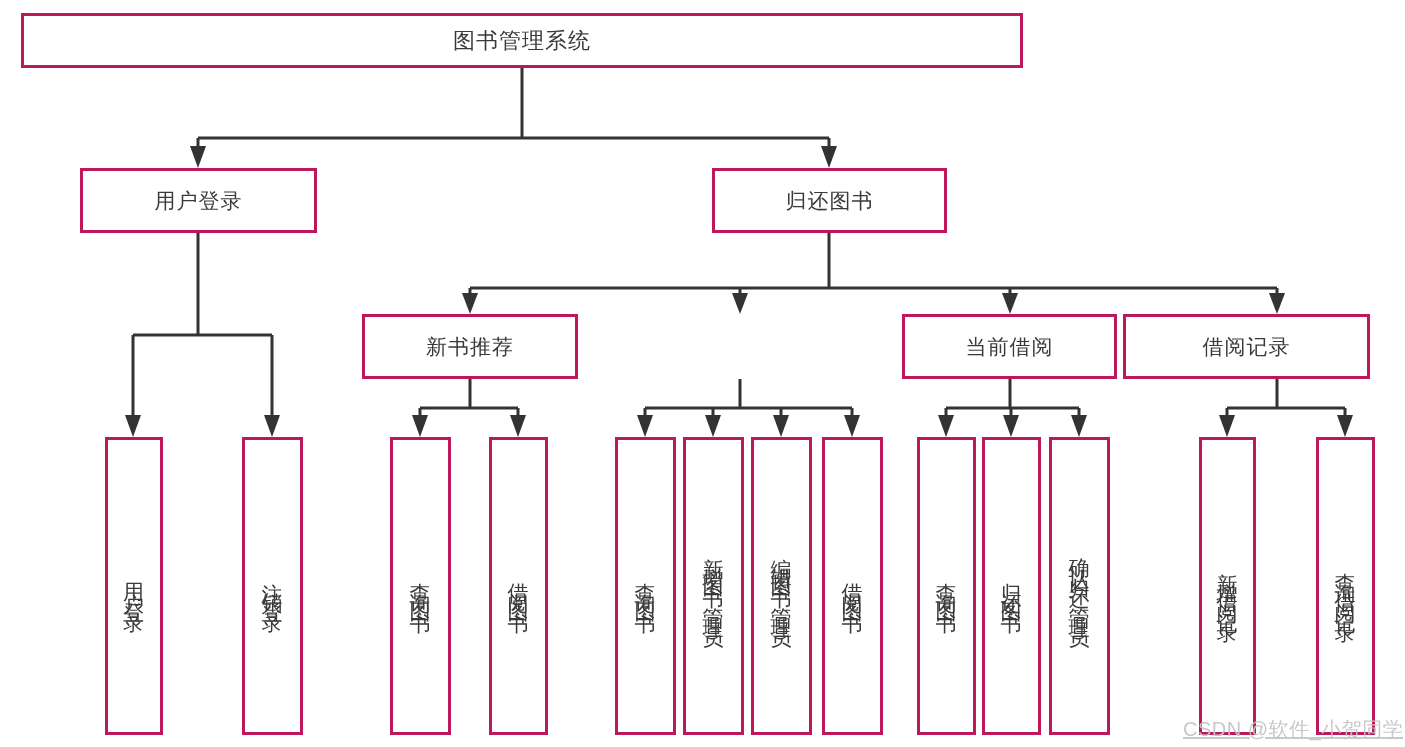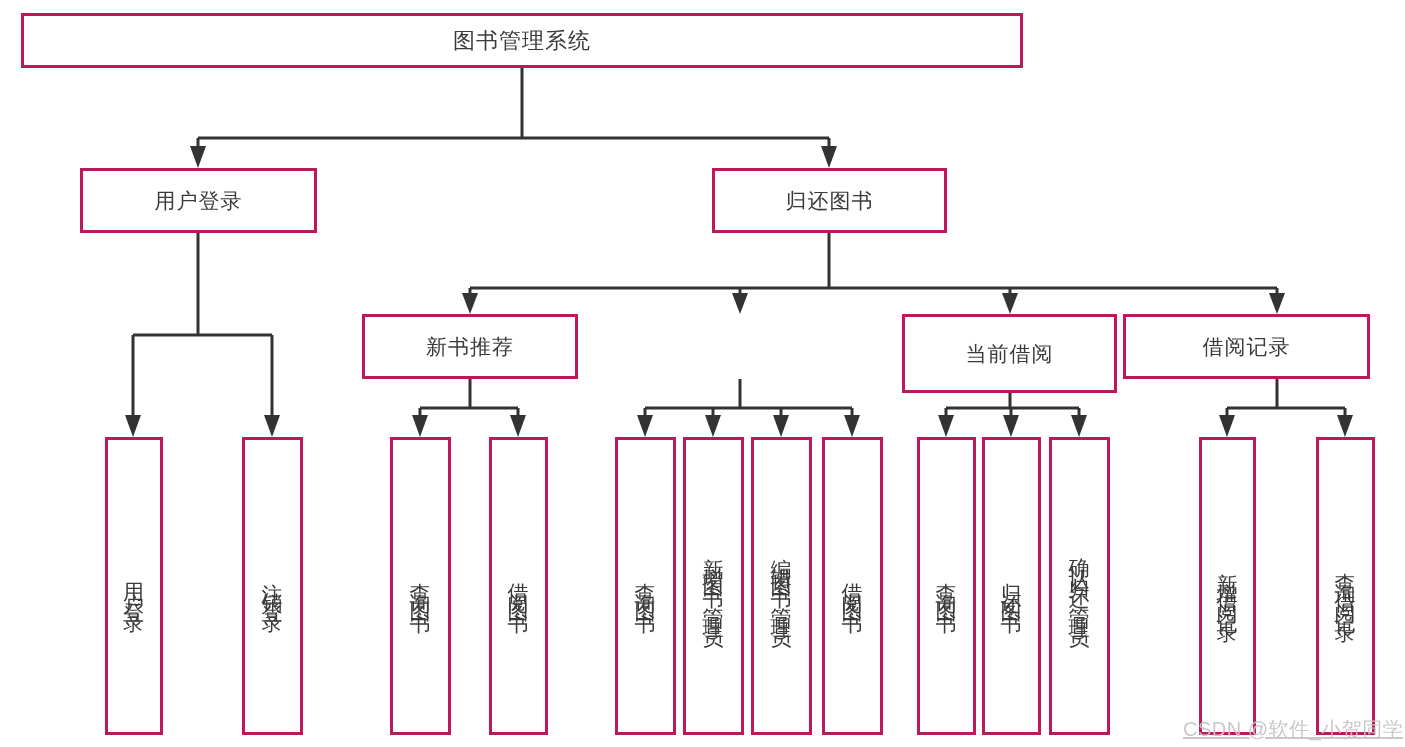--- a/index.html
+++ b/index.html
@@ -30,21 +30,21 @@
     top:437px;height:298px;
   }
   
   .n-root{left:21px;top:13px;width:1002px;height:55px;font-size:22px;}
   
   .n-user-login{left:80px;top:168px;width:237px;height:65px;}
   .n-book-mgmt{left:712px;top:168px;width:235px;height:65px;}
   
   .n-new-rec{left:362px;top:314px;width:216px;height:65px;}
   .n-borrow{left:633px;top:314px;width:214px;height:65px;}
-  .n-current{left:902px;top:314px;width:215px;height:79px;}
+  .n-current{left:902px;top:314px;width:215px;height:65px;}
   .n-records{left:1123px;top:314px;width:247px;height:65px;}
   
   .n-ul-login{left:105px;width:58px;}
   .n-ul-logout{left:242px;width:61px;}
   .n-nr-query{left:390px;width:61px;}
   .n-nr-borrow{left:489px;width:59px;}
   .n-bb-query{left:615px;width:61px;}
   .n-bb-add{left:683px;width:61px;}
   .n-bb-edit{left:751px;width:61px;}
   .n-bb-borrow{left:822px;width:61px;}

